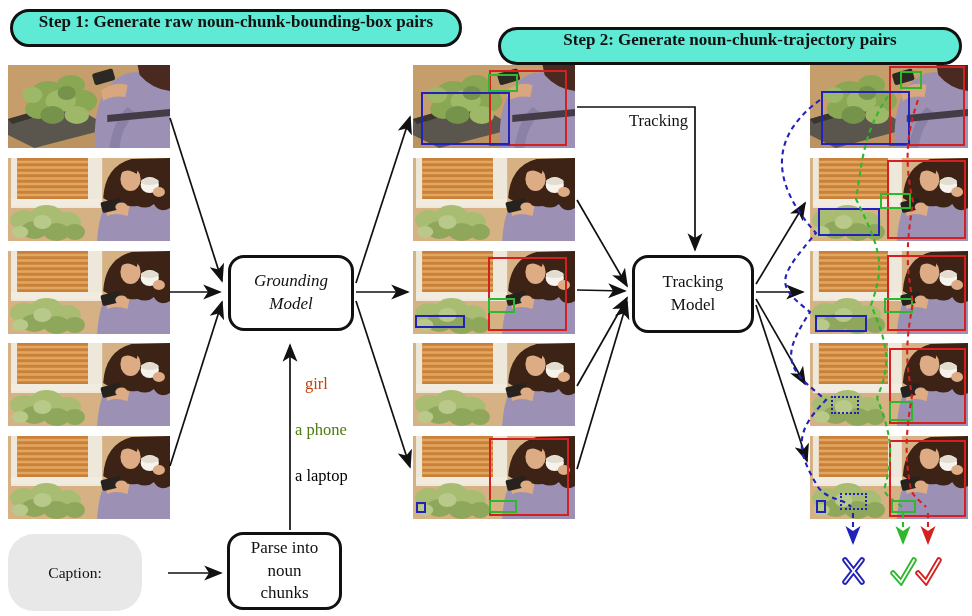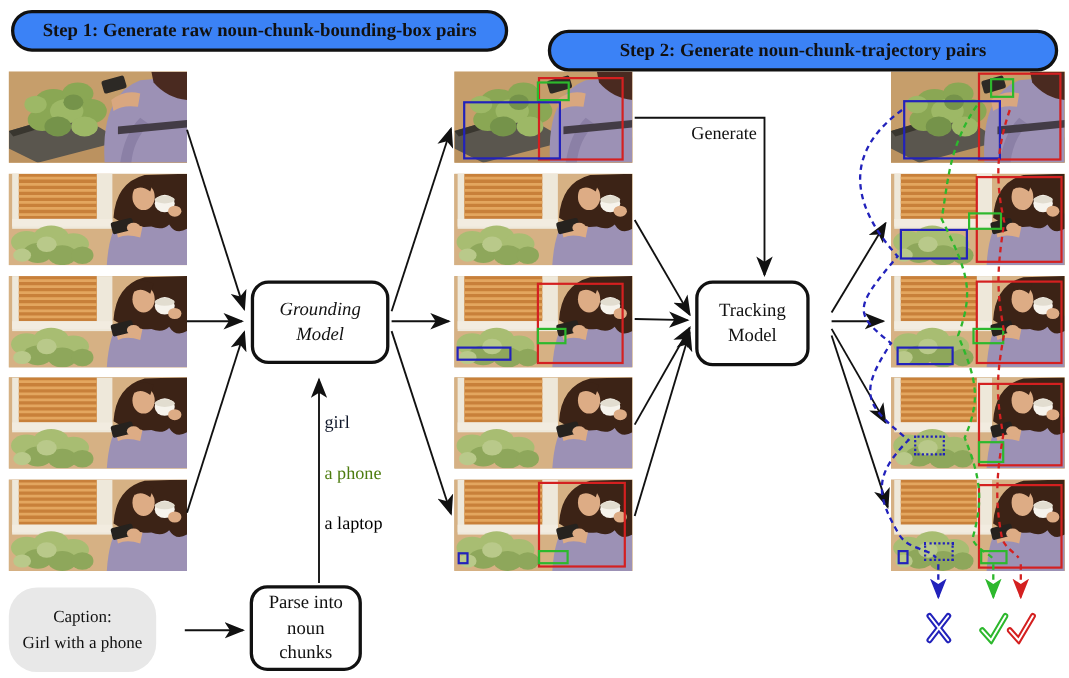--- a/index.html
+++ b/index.html
@@ -1,28 +1,28 @@
 <!DOCTYPE html>
 <html><head>
 <meta charset="utf-8">
 <style>
   html,body{margin:0;padding:0;}
   body{width:972px;height:616px;position:relative;background:#fff;
        font-family:"Liberation Serif", serif;color:#111;overflow:hidden;}
-  .pill{position:absolute;border:3px solid #111;border-radius:22px;background:#3b82f6;
-        font-weight:bold;font-size:17px;display:flex;align-items:center;justify-content:center;
+  .pill{position:absolute;border:3px solid #111;border-radius:22px;background:#5eead4;
+        font-weight:bold;font-size:17px;display:flex;align-items:flex-start;justify-content:center;
         text-align:center;box-sizing:border-box;z-index:6;}
   #step1-pill{left:10px;top:9px;width:452px;height:38px;}
   #step2-pill{left:498px;top:27px;width:464px;height:38px;}
   .model-box{position:absolute;border:3.5px solid #111;border-radius:16px;background:#fff;
         font-size:17px;line-height:1.35;text-align:center;display:flex;align-items:center;
         justify-content:center;box-sizing:border-box;padding:4px 12px;z-index:6;}
   #grounding-box{left:228px;top:255px;width:126px;height:76px;font-style:italic;}
-  #tracking-box{left:632px;top:255px;width:104px;height:78px;}
-  #parse-box{left:227px;top:532px;width:102px;height:78px;}
+  #tracking-box{left:632px;top:255px;width:122px;height:78px;}
+  #parse-box{left:227px;top:532px;width:115px;height:78px;}
   #caption-box{position:absolute;left:8px;top:534px;width:134px;height:77px;background:#e8e8e8;
         font-size:15.5px;line-height:1.5;text-align:center;display:flex;flex-direction:column;
         justify-content:center;z-index:6;border-radius:26px;}
   #template-label{position:absolute;left:598px;top:111px;width:90px;text-align:right;
         font-size:16.5px;z-index:6;}
   #frames-layer{position:absolute;inset:0;z-index:1;}
   .frame{position:absolute;overflow:hidden;background:#c9a06c;}
   .frame svg.scene{position:absolute;inset:0;}
   .bbox{position:absolute;box-sizing:border-box;}
   #overlay-lines{position:absolute;left:0;top:0;z-index:4;pointer-events:none;}
@@ -254,27 +254,26 @@
 </div>
 <div class="model-box" id="tracking-box">
   <span>Tracking Model</span>
 </div>
 <div class="model-box" id="parse-box">
   <span>Parse into noun chunks</span>
 </div>
 
 <div id="caption-box">
   <div>Caption:</div>
-  <div>Girl with a phone</div>
-</div>
-
-<div id="template-label">Generate</div>
+</div>
+
+<div id="template-label">Tracking</div>
 
 <div id="noun-chunks">
-    <span style="left: 295px; top: 374px; color: #0f172a;">girl</span>
+    <span style="left: 305px; top: 374px; color: #c2410c;">girl</span>
     <span style="left: 295px; top: 420px; color: #4d7c0f;">a phone</span>
     <span style="left: 295px; top: 466px; color: #000000;">a laptop</span>
   </div>
 <div id="verdicts-layer">
     <svg width="27" height="30" viewBox="0 0 27 30" style="left: 840px; top: 556px;">
       <path d="M5 4 L22 26 M22 4 L5 26" stroke="#2222bb" stroke-width="5.5" fill="none" stroke-linecap="round"></path>
       <path d="M5 4 L22 26 M22 4 L5 26" stroke="#ffffff" stroke-width="1.8" fill="none" stroke-linecap="round"></path>
     </svg>
     <svg width="27" height="30" viewBox="0 0 27 30" style="left: 890px; top: 556px;">
       <path d="M3 17 L11 26 L24 4" stroke="#2db82d" stroke-width="5.5" fill="none" stroke-linecap="round"></path>

